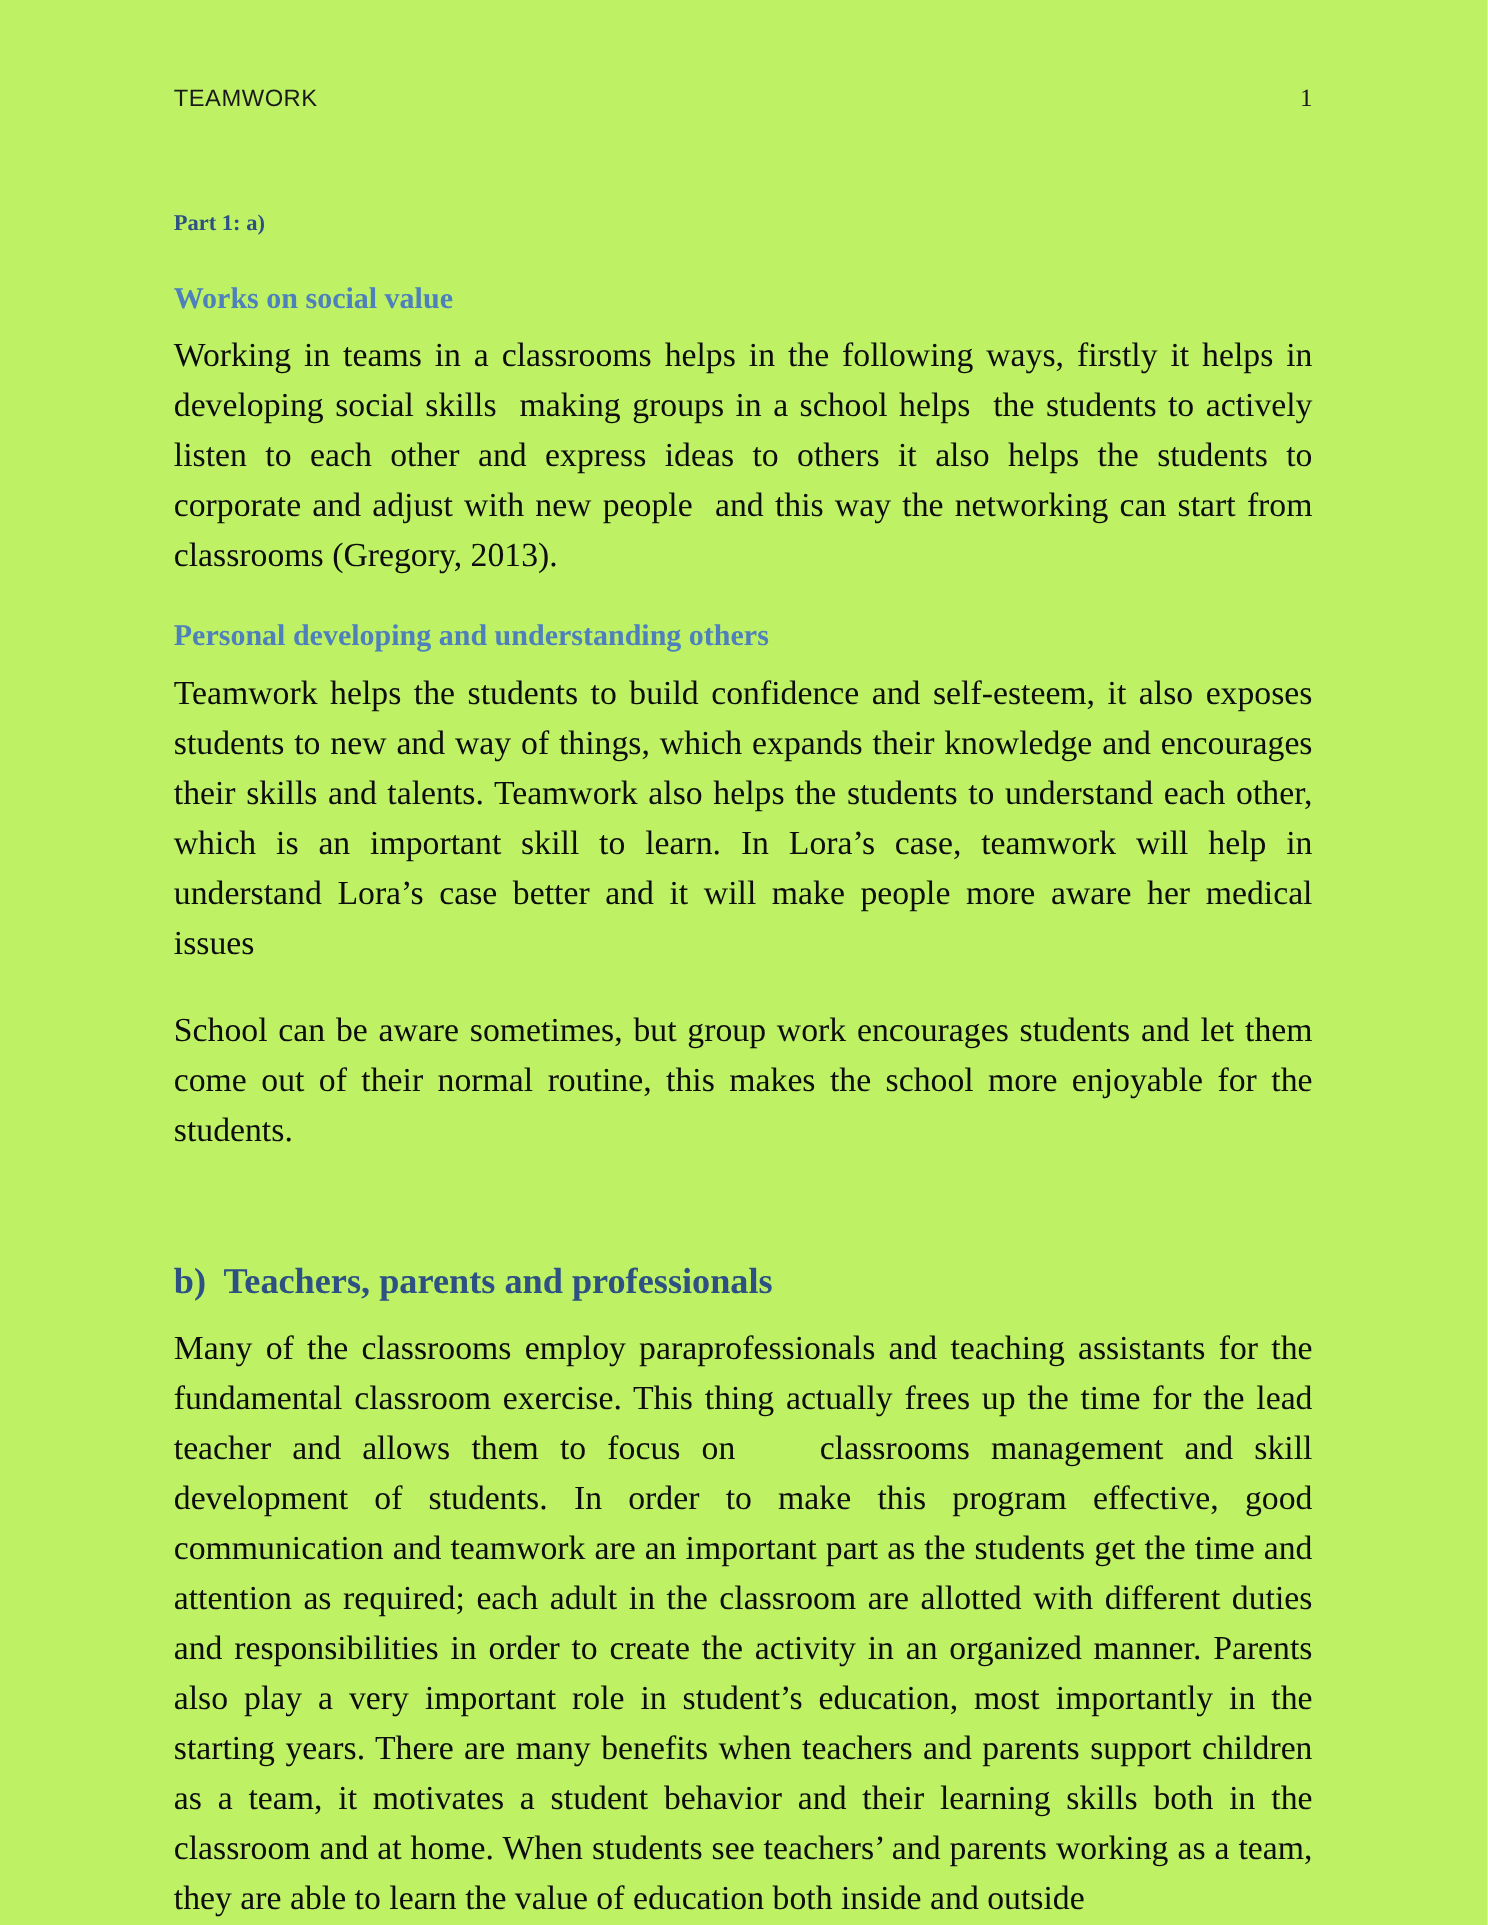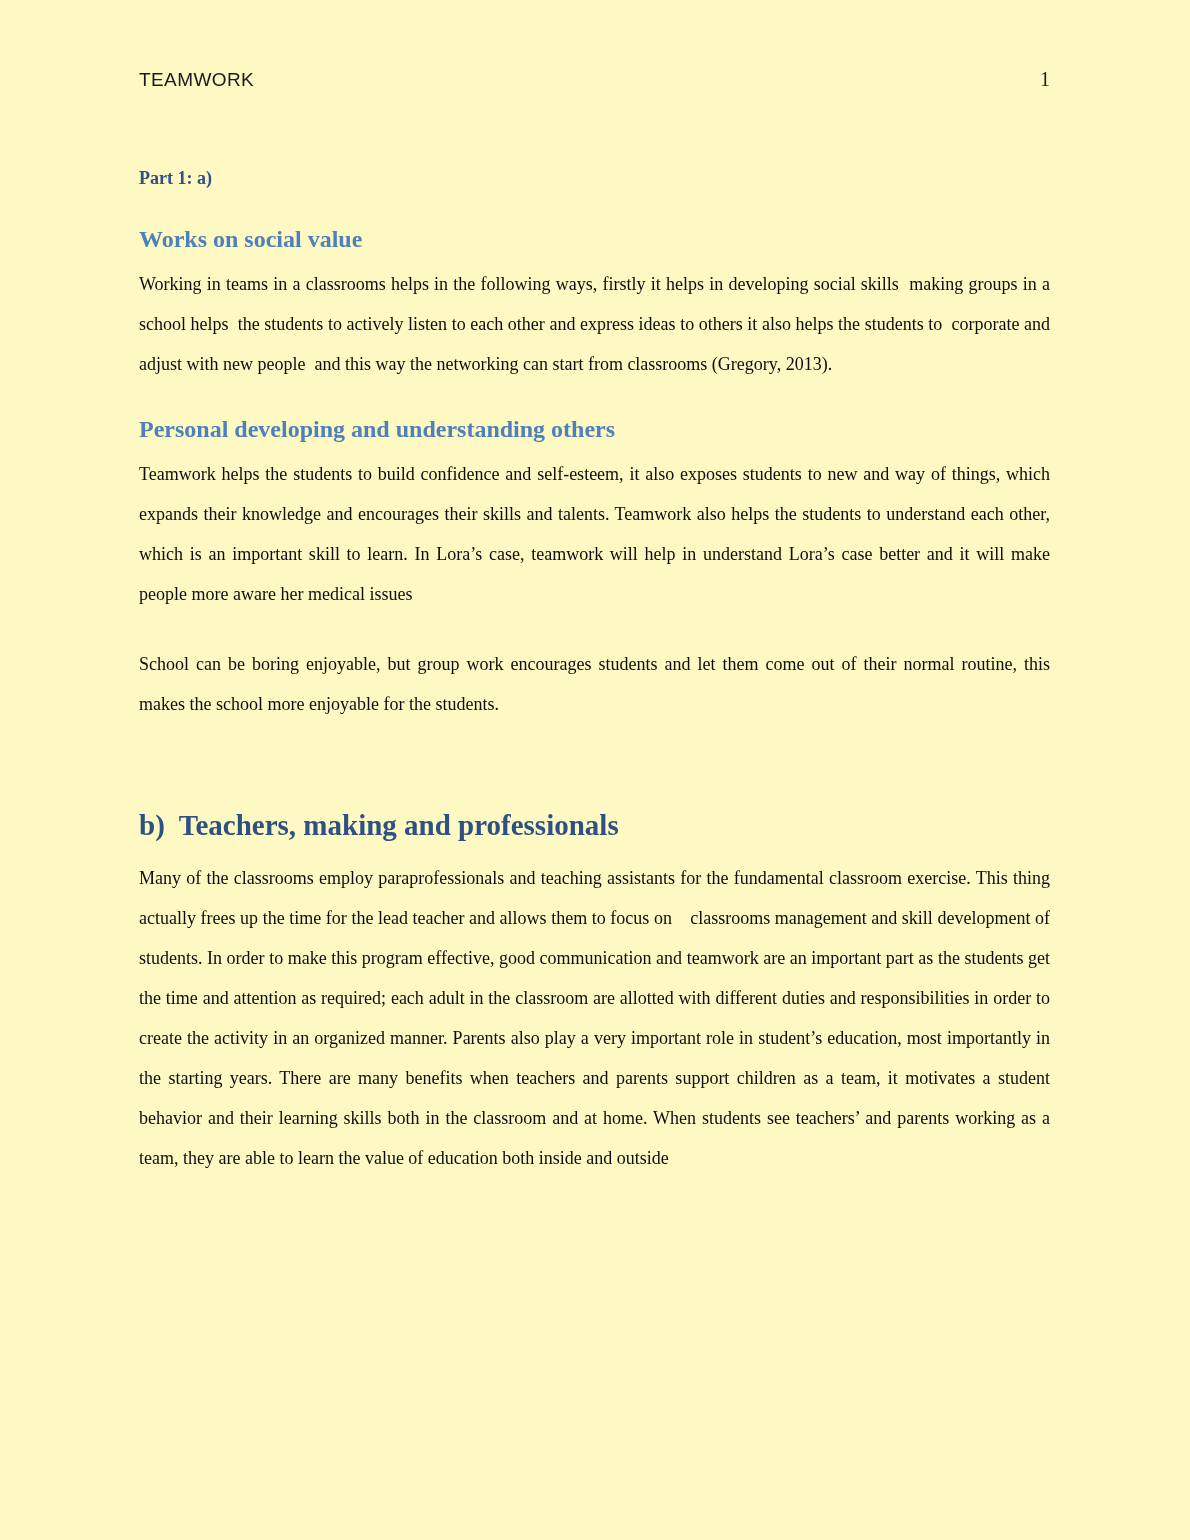--- a/index.html
+++ b/index.html
@@ -12,21 +12,21 @@
     height: 1540px;
     font-family: "Liberation Serif", "DejaVu Serif", serif;
     color: #000000;
     overflow: hidden;
   }
 
   .page {
     position: relative;
     width: 1190px;
     height: 1540px;
-    background: #fef9c3;
+    background: #bef264;
     box-sizing: border-box;
   }
 
   
   .running-header {
     position: absolute;
     top: 68px;
     left: 139px;
     width: 911px;
     display: flex;
@@ -68,21 +68,21 @@
   .h-sub {
     font-size: 24px;
     font-weight: bold;
     color: #4e80bc;
     margin: 0 0 10px 0;
     line-height: 1.25;
   }
 
   
   .para {
-    font-size: 18px;
+    font-size: 27px;
     line-height: 40px;
     text-align: justify;
     text-justify: inter-word;
     margin: 0 0 30px 0;
     color: #0d0d0d;
     white-space: pre-wrap;
   }
   .para.last {
     margin-bottom: 0;
   }
@@ -103,19 +103,19 @@
   <div class="content">
 
     <h1 class="h-main">Part 1: a)</h1>
 
     <h2 class="h-sub">Works on social value</h2>
     <p class="para">Working in teams in a classrooms helps in the following ways, firstly it helps in developing social skills  making groups in a school helps  the students to actively listen to each other and express ideas to others it also helps the students to  corporate and adjust with new people  and this way the networking can start from classrooms (Gregory, 2013).</p>
 
     <h2 class="h-sub">Personal developing and understanding others</h2>
     <p class="para">Teamwork helps the students to build confidence and self-esteem, it also exposes students to new and way of things, which expands their knowledge and encourages their skills and talents. Teamwork also helps the students to understand each other, which is an important skill to learn. In Lora’s case, teamwork will help in understand Lora’s case better and it will make people more aware her medical issues</p>
 
-    <p class="para tight">School can be boring enjoyable, but group work encourages students and let them come out of their normal routine, this makes the school more enjoyable for the students.</p>
+    <p class="para tight">School can be aware sometimes, but group work encourages students and let them come out of their normal routine, this makes the school more enjoyable for the students.</p>
 
-    <h1 class="h-main second">b)  Teachers, making and professionals</h1>
+    <h1 class="h-main second">b)  Teachers, parents and professionals</h1>
     <p class="para last">Many of the classrooms employ paraprofessionals and teaching assistants for the fundamental classroom exercise. This thing actually frees up the time for the lead teacher and allows them to focus on    classrooms management and skill development of students. In order to make this program effective, good communication and teamwork are an important part as the students get the time and attention as required; each adult in the classroom are allotted with different duties and responsibilities in order to create the activity in an organized manner. Parents also play a very important role in student’s education, most importantly in the starting years. There are many benefits when teachers and parents support children as a team, it motivates a student behavior and their learning skills both in the classroom and at home. When students see teachers’ and parents working as a team, they are able to learn the value of education both inside and outside</p>
 
   </div>
 </div>
 
 </body></html>

